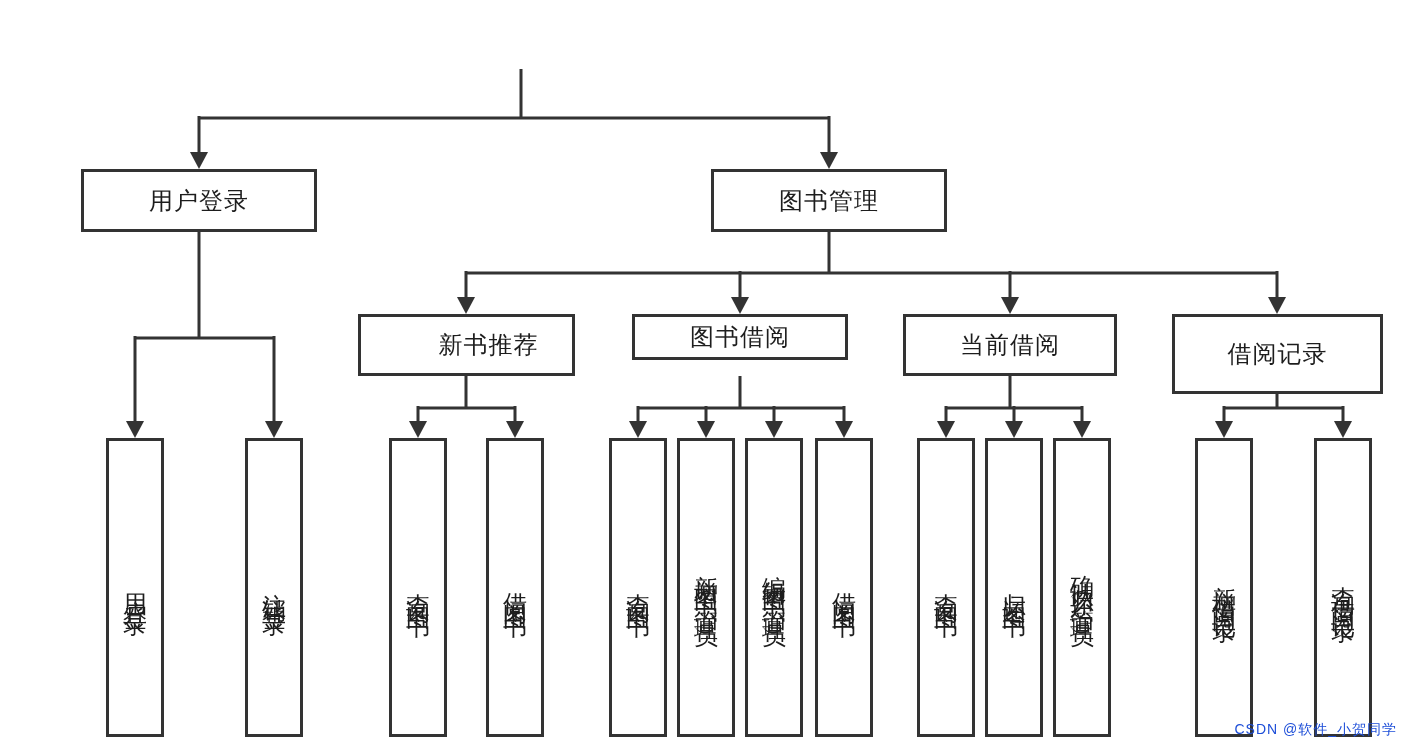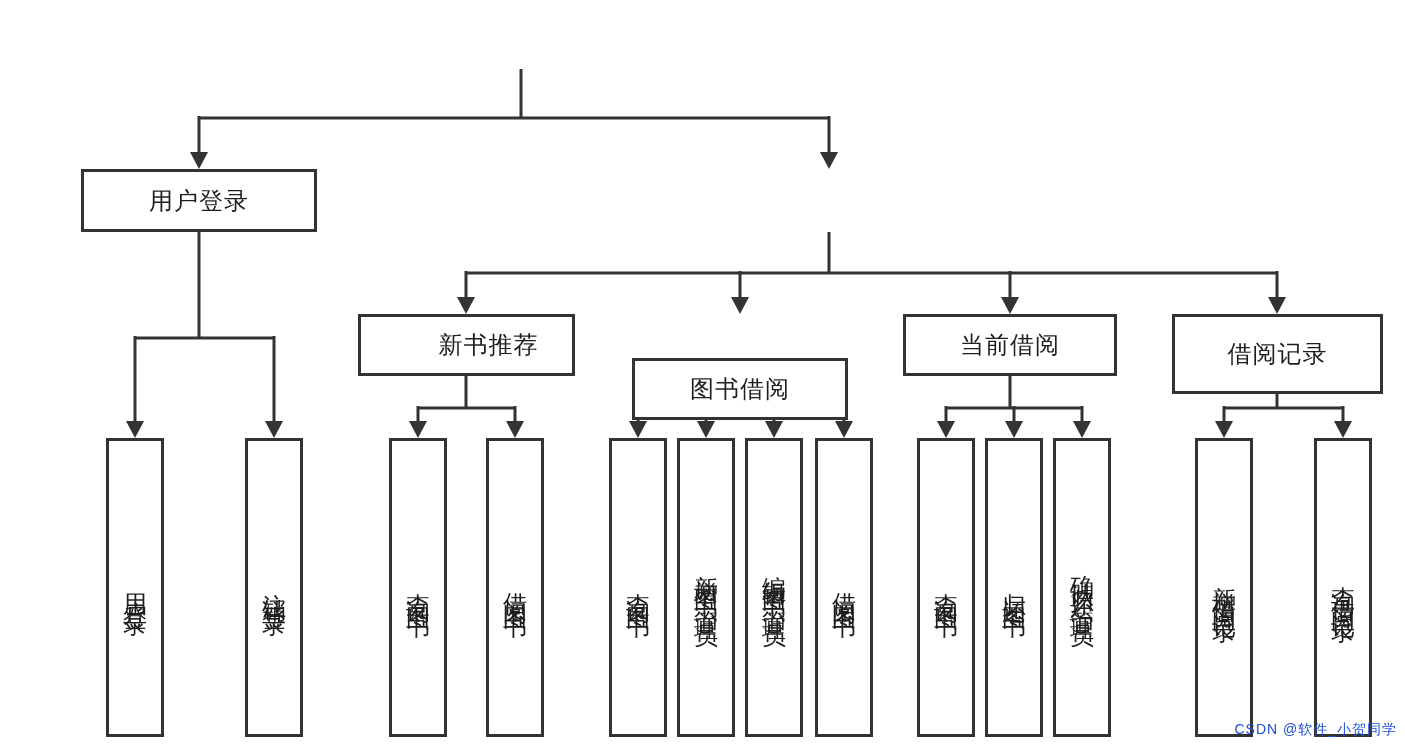--- a/index.html
+++ b/index.html
@@ -97,25 +97,28 @@
       <polygon points="1073,421 1091,421 1082,438"></polygon>
       <polygon points="1215,421 1233,421 1224,438"></polygon>
       <polygon points="1334,421 1352,421 1343,438"></polygon>
     </g>
   </svg>
 
 
   <div class="node" style="left:81px; top:169px; width:236px; height:63px;">
     <span>用户登录</span>
   </div>
+  <div class="node" style="left:711px; top:169px; width:236px; height:63px;">
+    <span>图书管理</span>
+  </div>
 
   <div class="node" style="left:358px; top:314px; width:217px; height:62px;padding-left:44px;">
     <span>新书推荐</span>
   </div>
-  <div class="node" style="left:632px; top:314px; width:216px; height:62px;margin-top:44px;">
+  <div class="node" style="left:632px; top:314px; width:216px; height:46px;">
     <span>图书借阅</span>
   </div>
   <div class="node" style="left:903px; top:314px; width:214px; height:62px;">
     <span>当前借阅</span>
   </div>
   <div class="node" style="left:1172px; top:314px; width:211px; height:80px;">
     <span>借阅记录</span>
   </div>
 
   <div class="leaf" style="left:106px; top:438px; width:58px; height:299px;">

